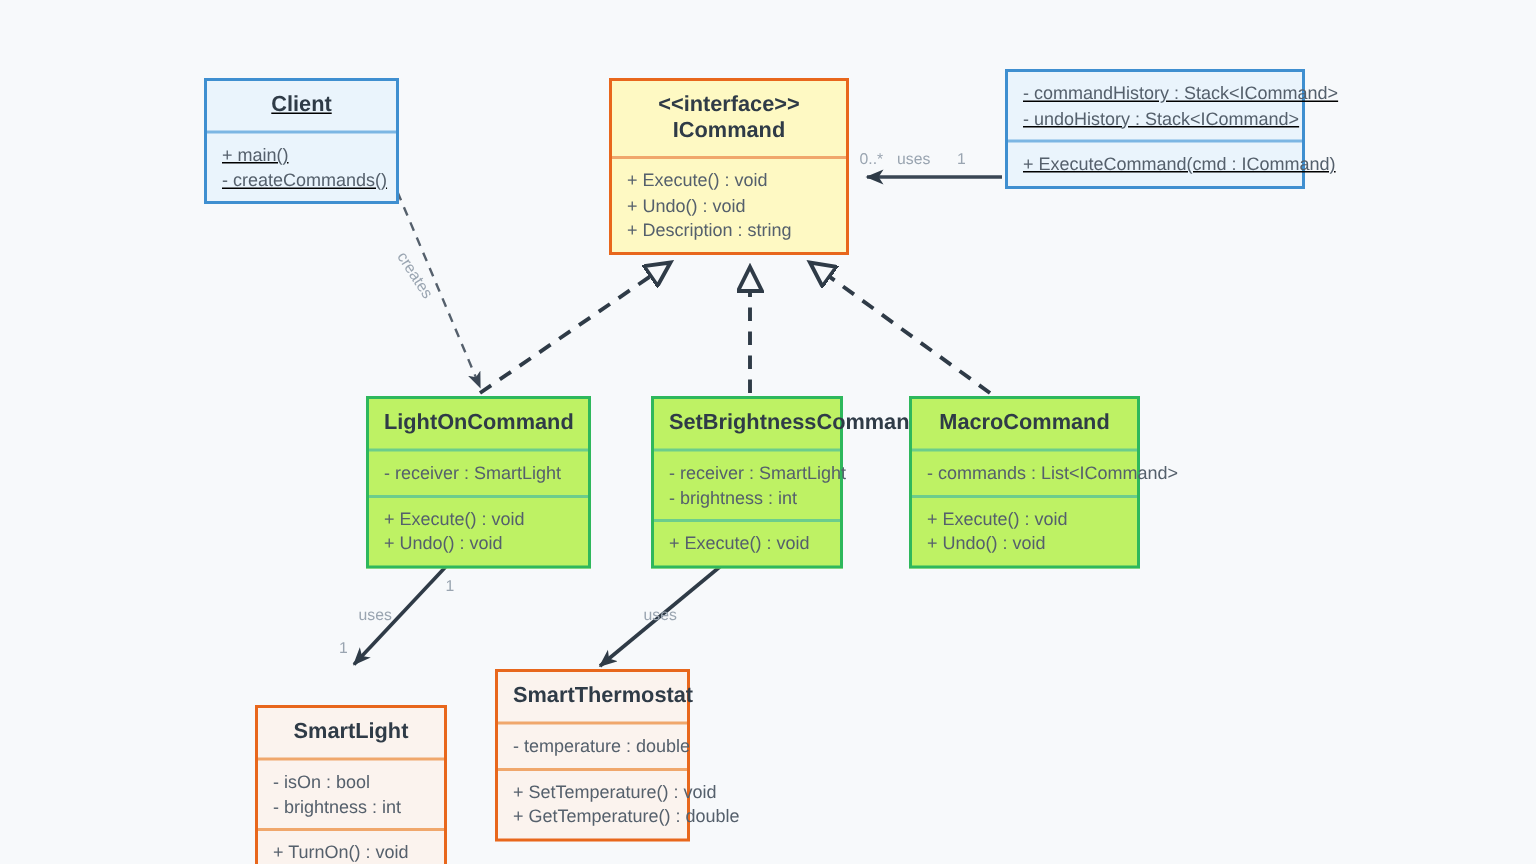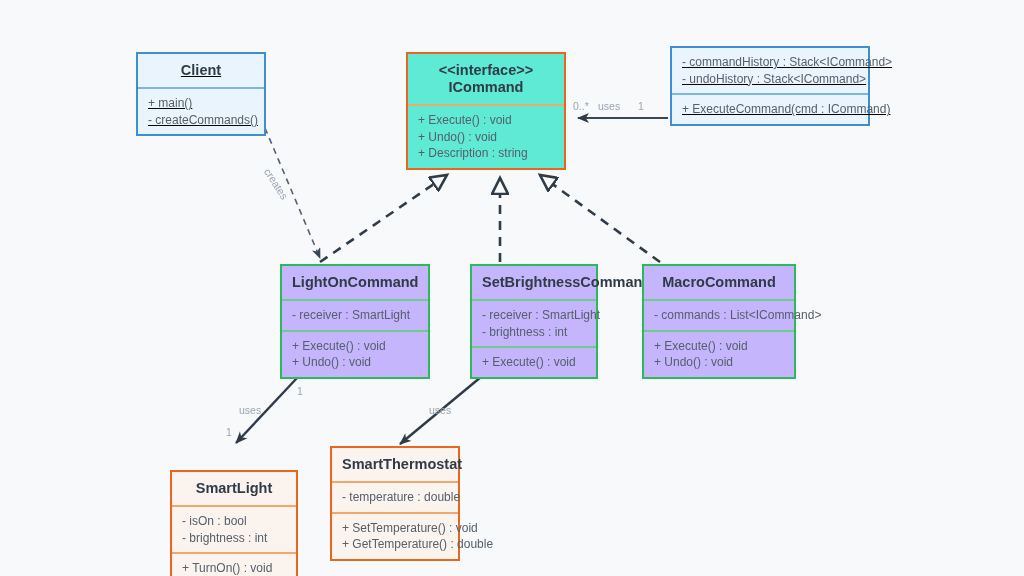--- a/index.html
+++ b/index.html
@@ -63,23 +63,23 @@
   .node .member {
     font-size: 12px;
     color: #55606c;
     line-height: 16.5px;
     white-space: nowrap;
   }
 
   
   .theme-blue { border-color: #3f8fd0; background: #eaf4fc; text-decoration: underline; }
   .theme-blue .section + .section { border-top-color: #7cb6e3; }
-  .theme-orange { border-color: #e8671c; background: #5eead4; }
+  .theme-orange { border-color: #e8671c; background: #fef9c3; }
   .theme-orange .section + .section { border-top-color: #f0a76c; }
-  .theme-green { border-color: #2eb85c; background: #c4b5fd; margin-left: 36px; }
+  .theme-green { border-color: #2eb85c; background: #bef264; }
   .theme-green .section + .section { border-top-color: #6ccd8c; }
   .theme-orange-light { border-color: #e8671c; background: #fbf3ee; }
   .theme-orange-light .section + .section { border-top-color: #f0a76c; }
 
   .edge-label {
     position: absolute;
     font-size: 10.5px;
     color: #9aa5b1;
     font-family: "Liberation Sans", sans-serif;
     white-space: nowrap;

